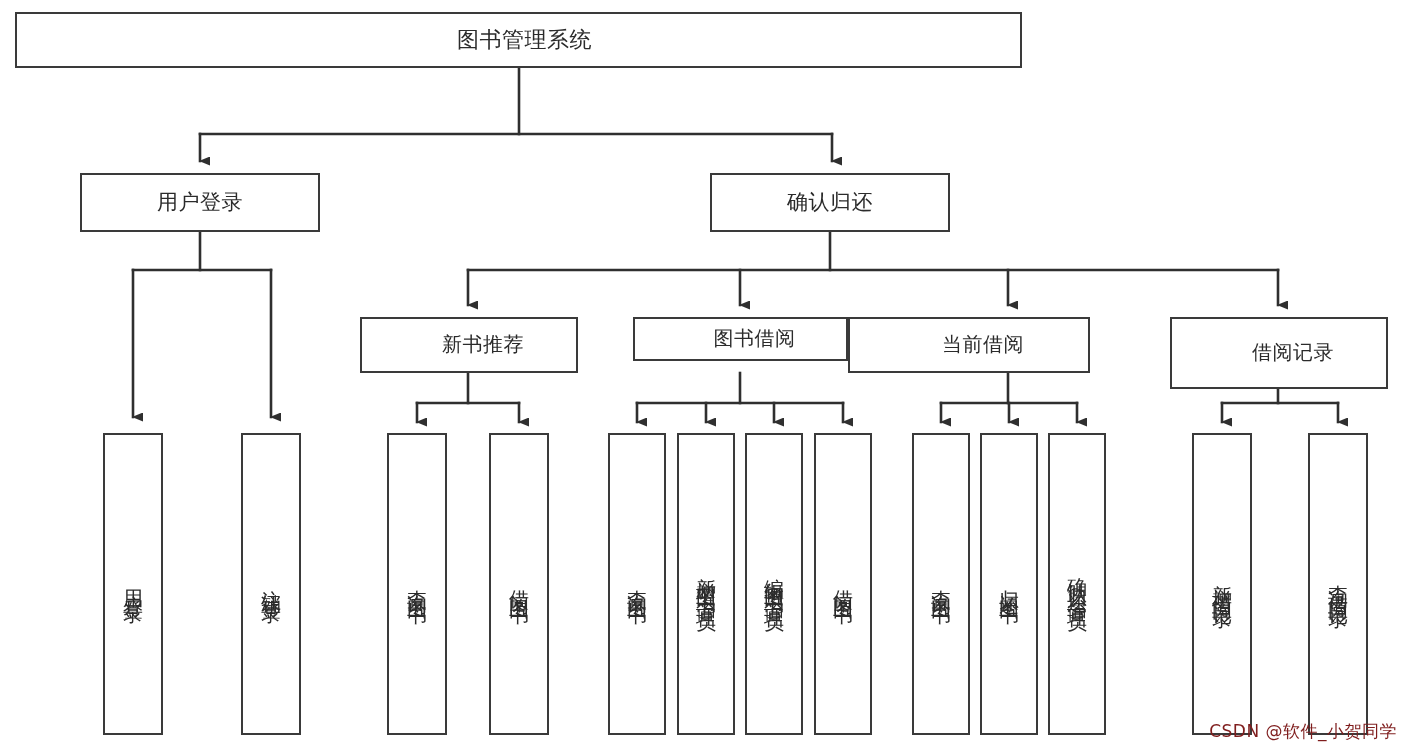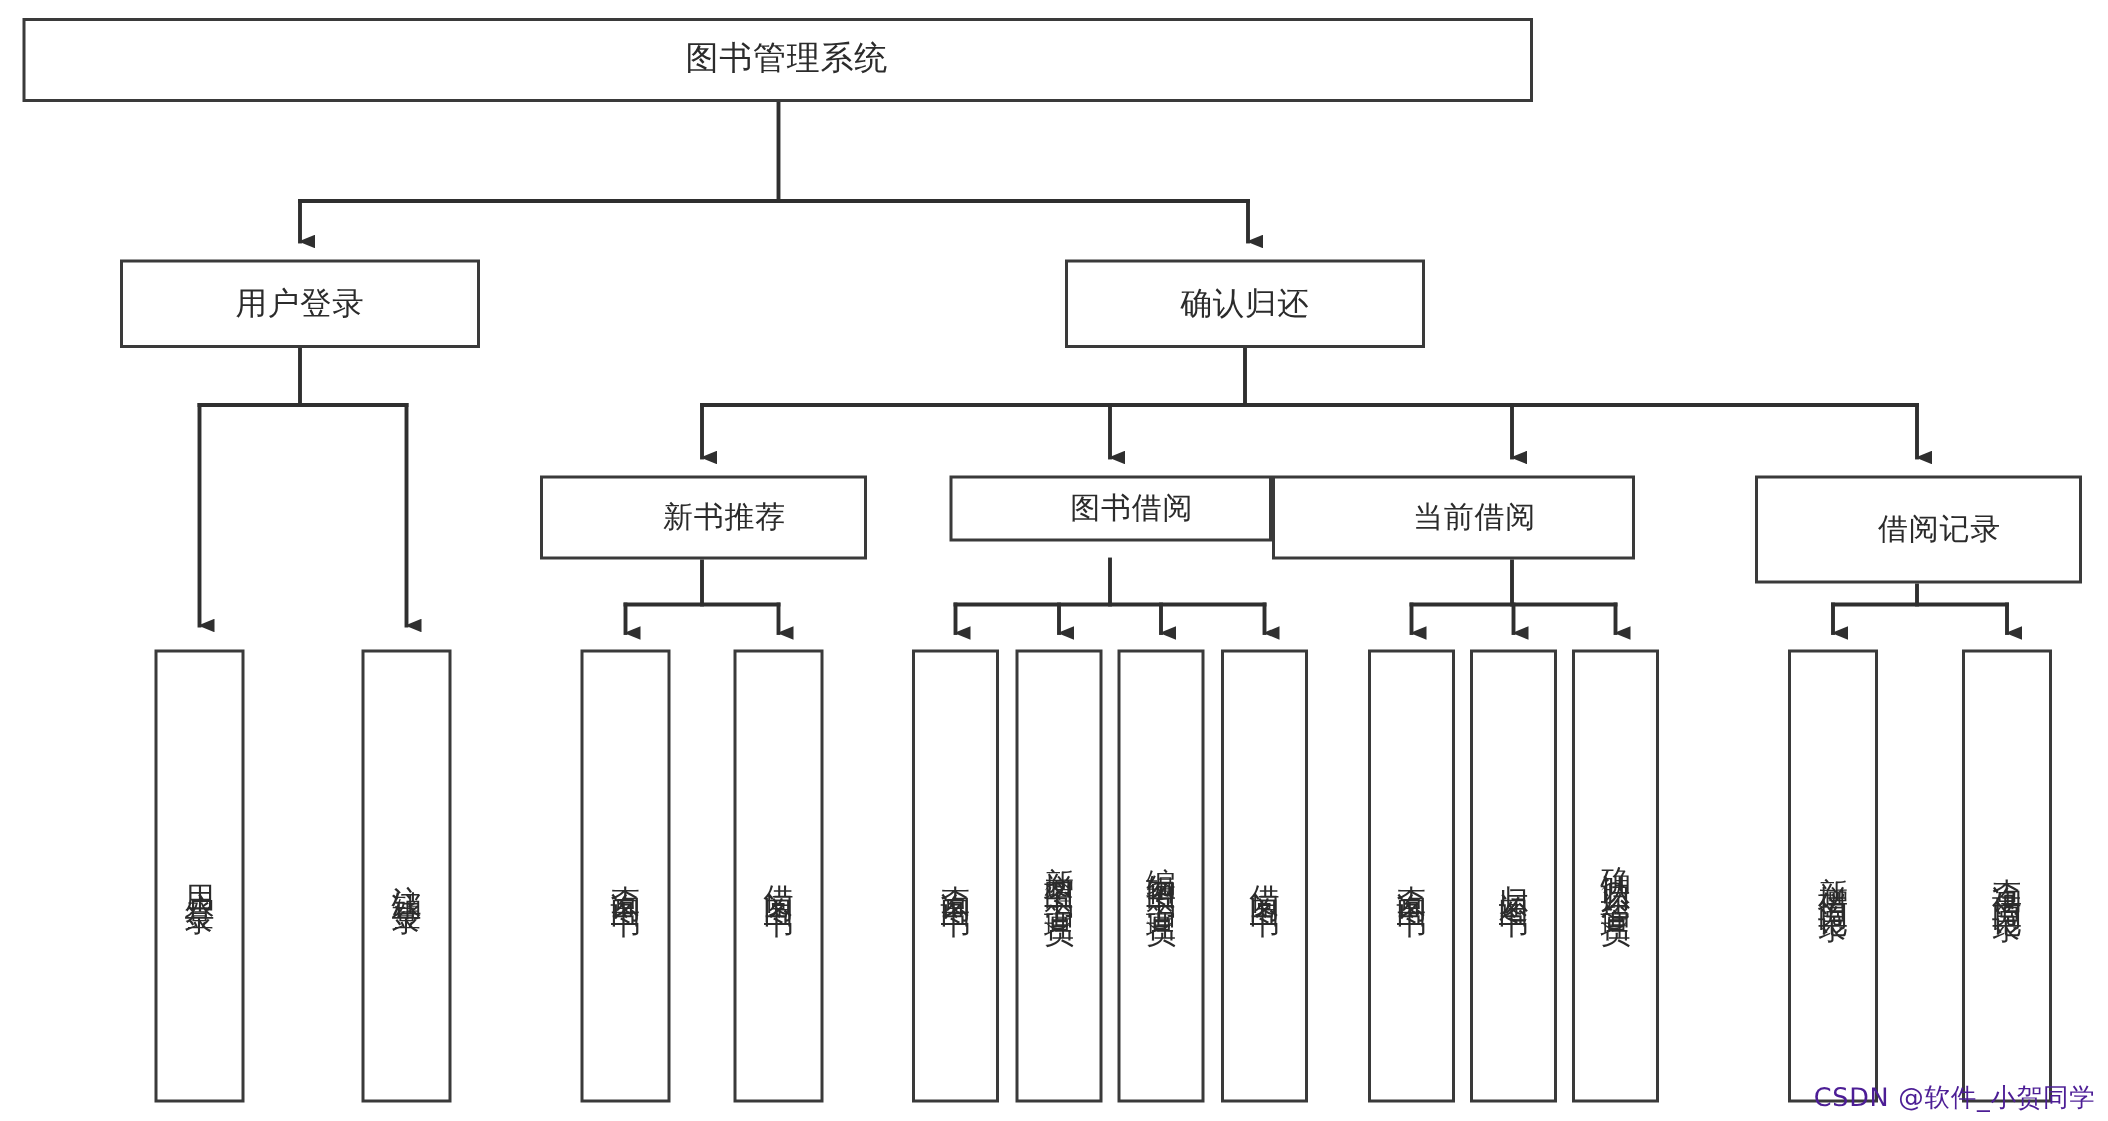--- a/index.html
+++ b/index.html
@@ -60,21 +60,21 @@
     letter-spacing: 5px;
     white-space: normal;
     max-height: 100%;
     text-align: center;
   }
   #watermark {
     position: absolute;
     right: 8px;
     bottom: 4px;
     font-size: 17px;
-    color: #4c1d95;
+    color: #7f1d1d;
     letter-spacing: 0.5px;
     white-space: nowrap;
     user-select: none;
   }
 </style>
 </head>
 <body>
 
 <div id="diagram-root">
 

